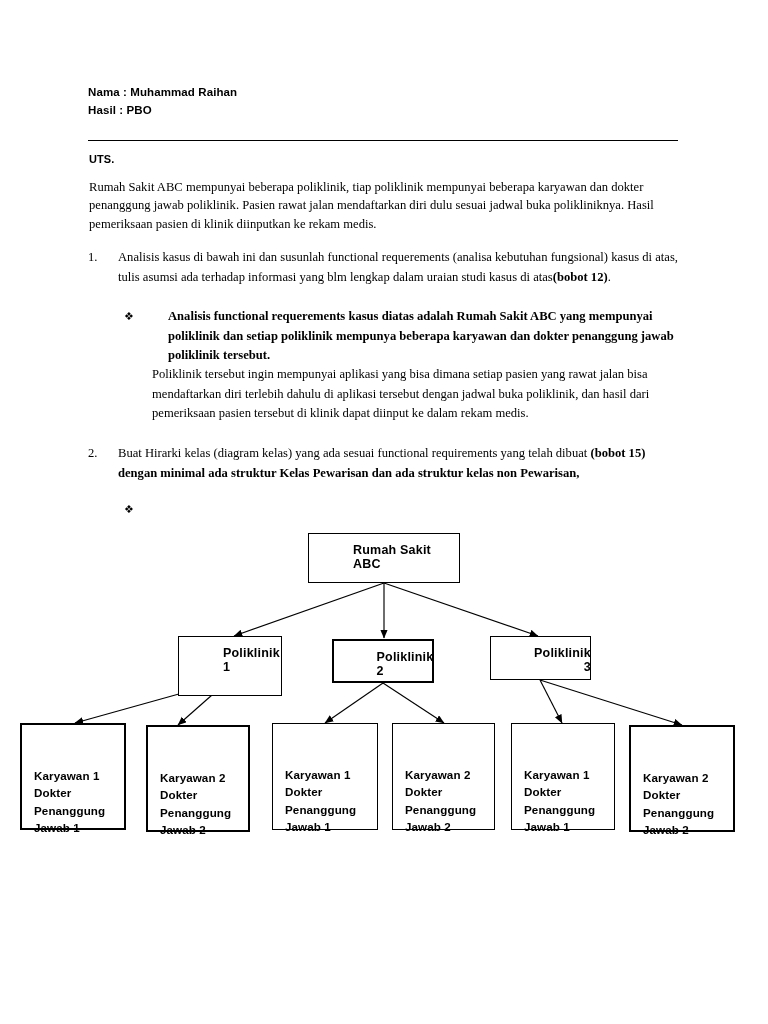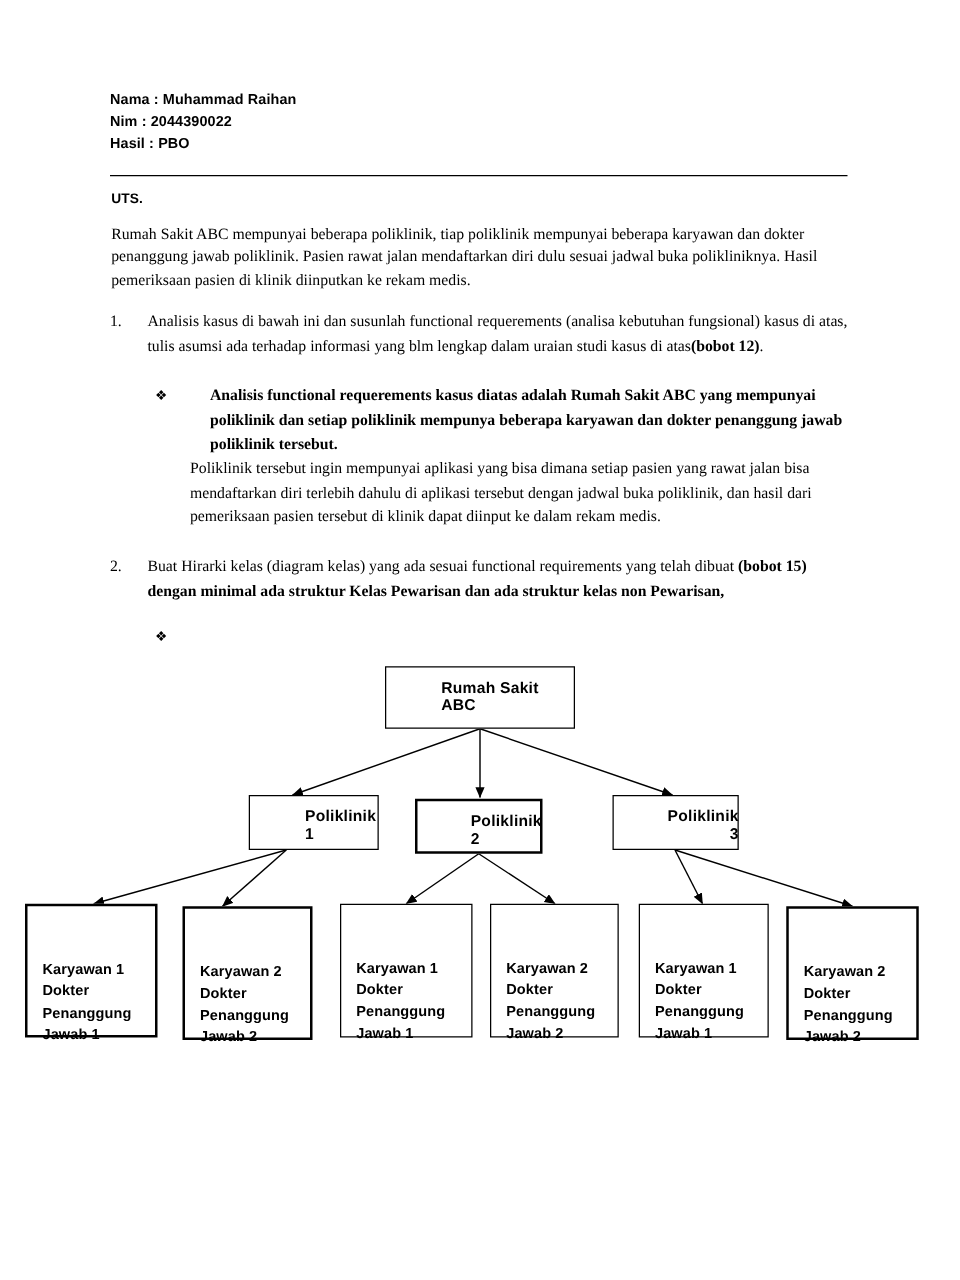--- a/index.html
+++ b/index.html
@@ -21,21 +21,21 @@
     position: absolute;
     inset: 0;
     width: 768px;
     height: 1024px;
   }
 
   
   .header {
     position: absolute;
     left: 88px;
-    top: 72px;
+    top: 84px;
     width: 592px;
   }
   .header-line {
     font-family: "Liberation Sans", "DejaVu Sans", sans-serif;
     font-size: 11.5px;
     font-weight: 600;
     line-height: 17.5px;
     letter-spacing: 0.1px;
     color: #000;
     white-space: pre;
@@ -180,21 +180,20 @@
     text-align: left;
   }
 </style>
 </head>
 <body>
 
 <div class="page">
 
   <div class="header">
     <div class="header-line">Nama : Muhammad Raihan</div>
-    <div class="header-line">Nim : 2044390022</div>
     <div class="header-line">Hasil : PBO</div>
   </div>
   <div class="header-rule"></div>
 
   <div class="uts-label">UTS.</div>
 
   <div class="intro">Rumah Sakit ABC mempunyai beberapa poliklinik, tiap poliklinik mempunyai beberapa karyawan dan dokter penanggung jawab poliklinik. Pasien rawat jalan mendaftarkan diri dulu sesuai jadwal buka polikliniknya. Hasil pemeriksaan pasien di klinik diinputkan ke rekam medis.</div>
 
   <div class="num-item" id="item1">
     <span class="marker">1.</span>
@@ -240,21 +239,21 @@
 
         <line x1="540" y1="160" x2="562" y2="203"></line>
         <line x1="540" y1="160" x2="682" y2="205"></line>
       </g>
     </svg>
 
     <div class="node node-center" style="left:308px; top:13px; width:152px; height:50px;">
       <span>Rumah Sakit ABC</span>
     </div>
 
-    <div class="node node-center" style="left:178px; top:116px; width:104px; height:44px;margin-left:21px;">
+    <div class="node node-center" style="left:178px; top:116px; width:104px; height:60px;">
       <span>Poliklinik 1</span>
     </div>
     <div class="node node-center thick" style="left:332px; top:119px; width:102px; height:44px;">
       <span>Poliklinik 2</span>
     </div>
     <div class="node node-center" style="left:490px; top:116px; width:101px; height:44px;text-align:right;">
       <span>Poliklinik 3</span>
     </div>
 
     <div class="node leaf thick" style="left:20px; top:203px; width:106px; height:107px;">

